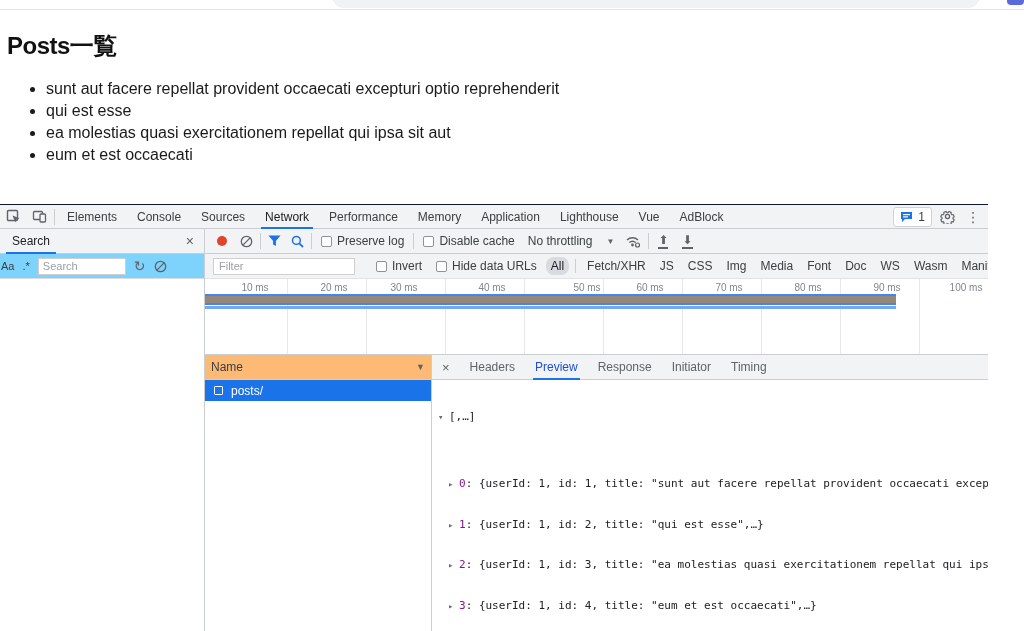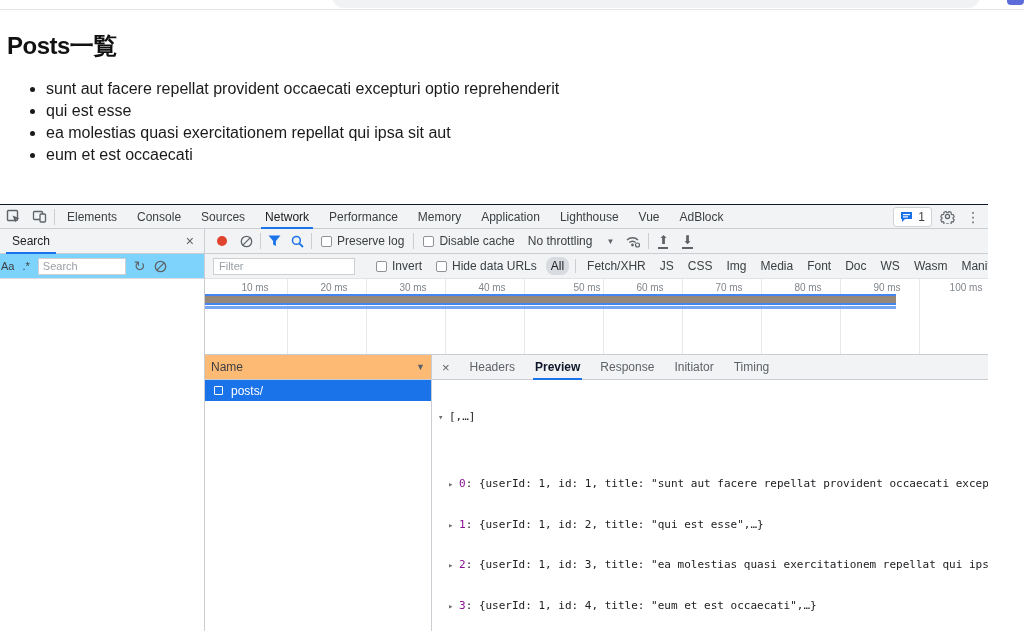--- a/index.html
+++ b/index.html
@@ -111,21 +111,21 @@
     background:#1a73e8; color:#fff; cursor:pointer; }
   .req-doc-icon { width:9px; height:9px; border:1px solid #fff; border-radius:1px;
     margin:0 8px 0 3px; flex:none; }
   .req-body { flex:1; background:#fff; }
 
   .detail { flex:1; display:flex; flex-direction:column; min-width:0; }
   .detail-tabs { height:25px; background:#f1f3f4; border-bottom:1px solid #cacdd1;
     display:flex; align-items:center; flex:none; }
   .detail-close { padding:0 10px; color:#5f6368; font-size:13px; cursor:pointer; }
   .dtab { position:relative; padding:0 10px; height:25px; line-height:25px; color:#5f6368; cursor:pointer; }
-  .dtab.active { color:#0f172a;font-weight:bold; }
+  .dtab.active { color:#1d4ed8; }
   .dtab.active::after { content:""; position:absolute; left:8px; right:8px; bottom:0;
     height:2px; background:#1a73e8; }
 
   .preview { flex:1; background:#fff; overflow:hidden; padding:4px 0 0 6px;
     font-family:"DejaVu Sans Mono","Liberation Mono",monospace; font-size:11px;
     color:#202124; white-space:pre; }
   .pv-row { line-height:14.8px; white-space:pre; }
   .pv-items { padding-left:10px; }
   .tri { color:#6e6e6e; font-size:9px; display:inline-block; width:11px; }
   .idx { color:#881391; }
@@ -300,21 +300,21 @@
         <div class="gridline" style="left:240px"></div>
         <div class="gridline" style="left:319px"></div>
         <div class="gridline" style="left:398px"></div>
         <div class="gridline" style="left:477px"></div>
         <div class="gridline" style="left:556px"></div>
         <div class="gridline" style="left:635px"></div>
         <div class="gridline" style="left:714px"></div>
         <div class="gridline" style="left:793px"></div>
         <div class="tick" style="left:22px">10 ms</div>
         <div class="tick" style="left:101px">20 ms</div>
-        <div class="tick" style="left:180px">30 ms</div>
+        <div class="tick" style="left:171px">30 ms</div>
         <div class="tick" style="left:259px">40 ms</div>
         <div class="tick" style="left:354px">50 ms</div>
         <div class="tick" style="left:417px">60 ms</div>
         <div class="tick" style="left:496px">70 ms</div>
         <div class="tick" style="left:575px">80 ms</div>
         <div class="tick" style="left:654px">90 ms</div>
         <div class="tick" style="left:733px">100 ms</div>
         <div class="ov-bar" style="width:691px">
           <div class="ov-bar-inner"></div>
         </div>

